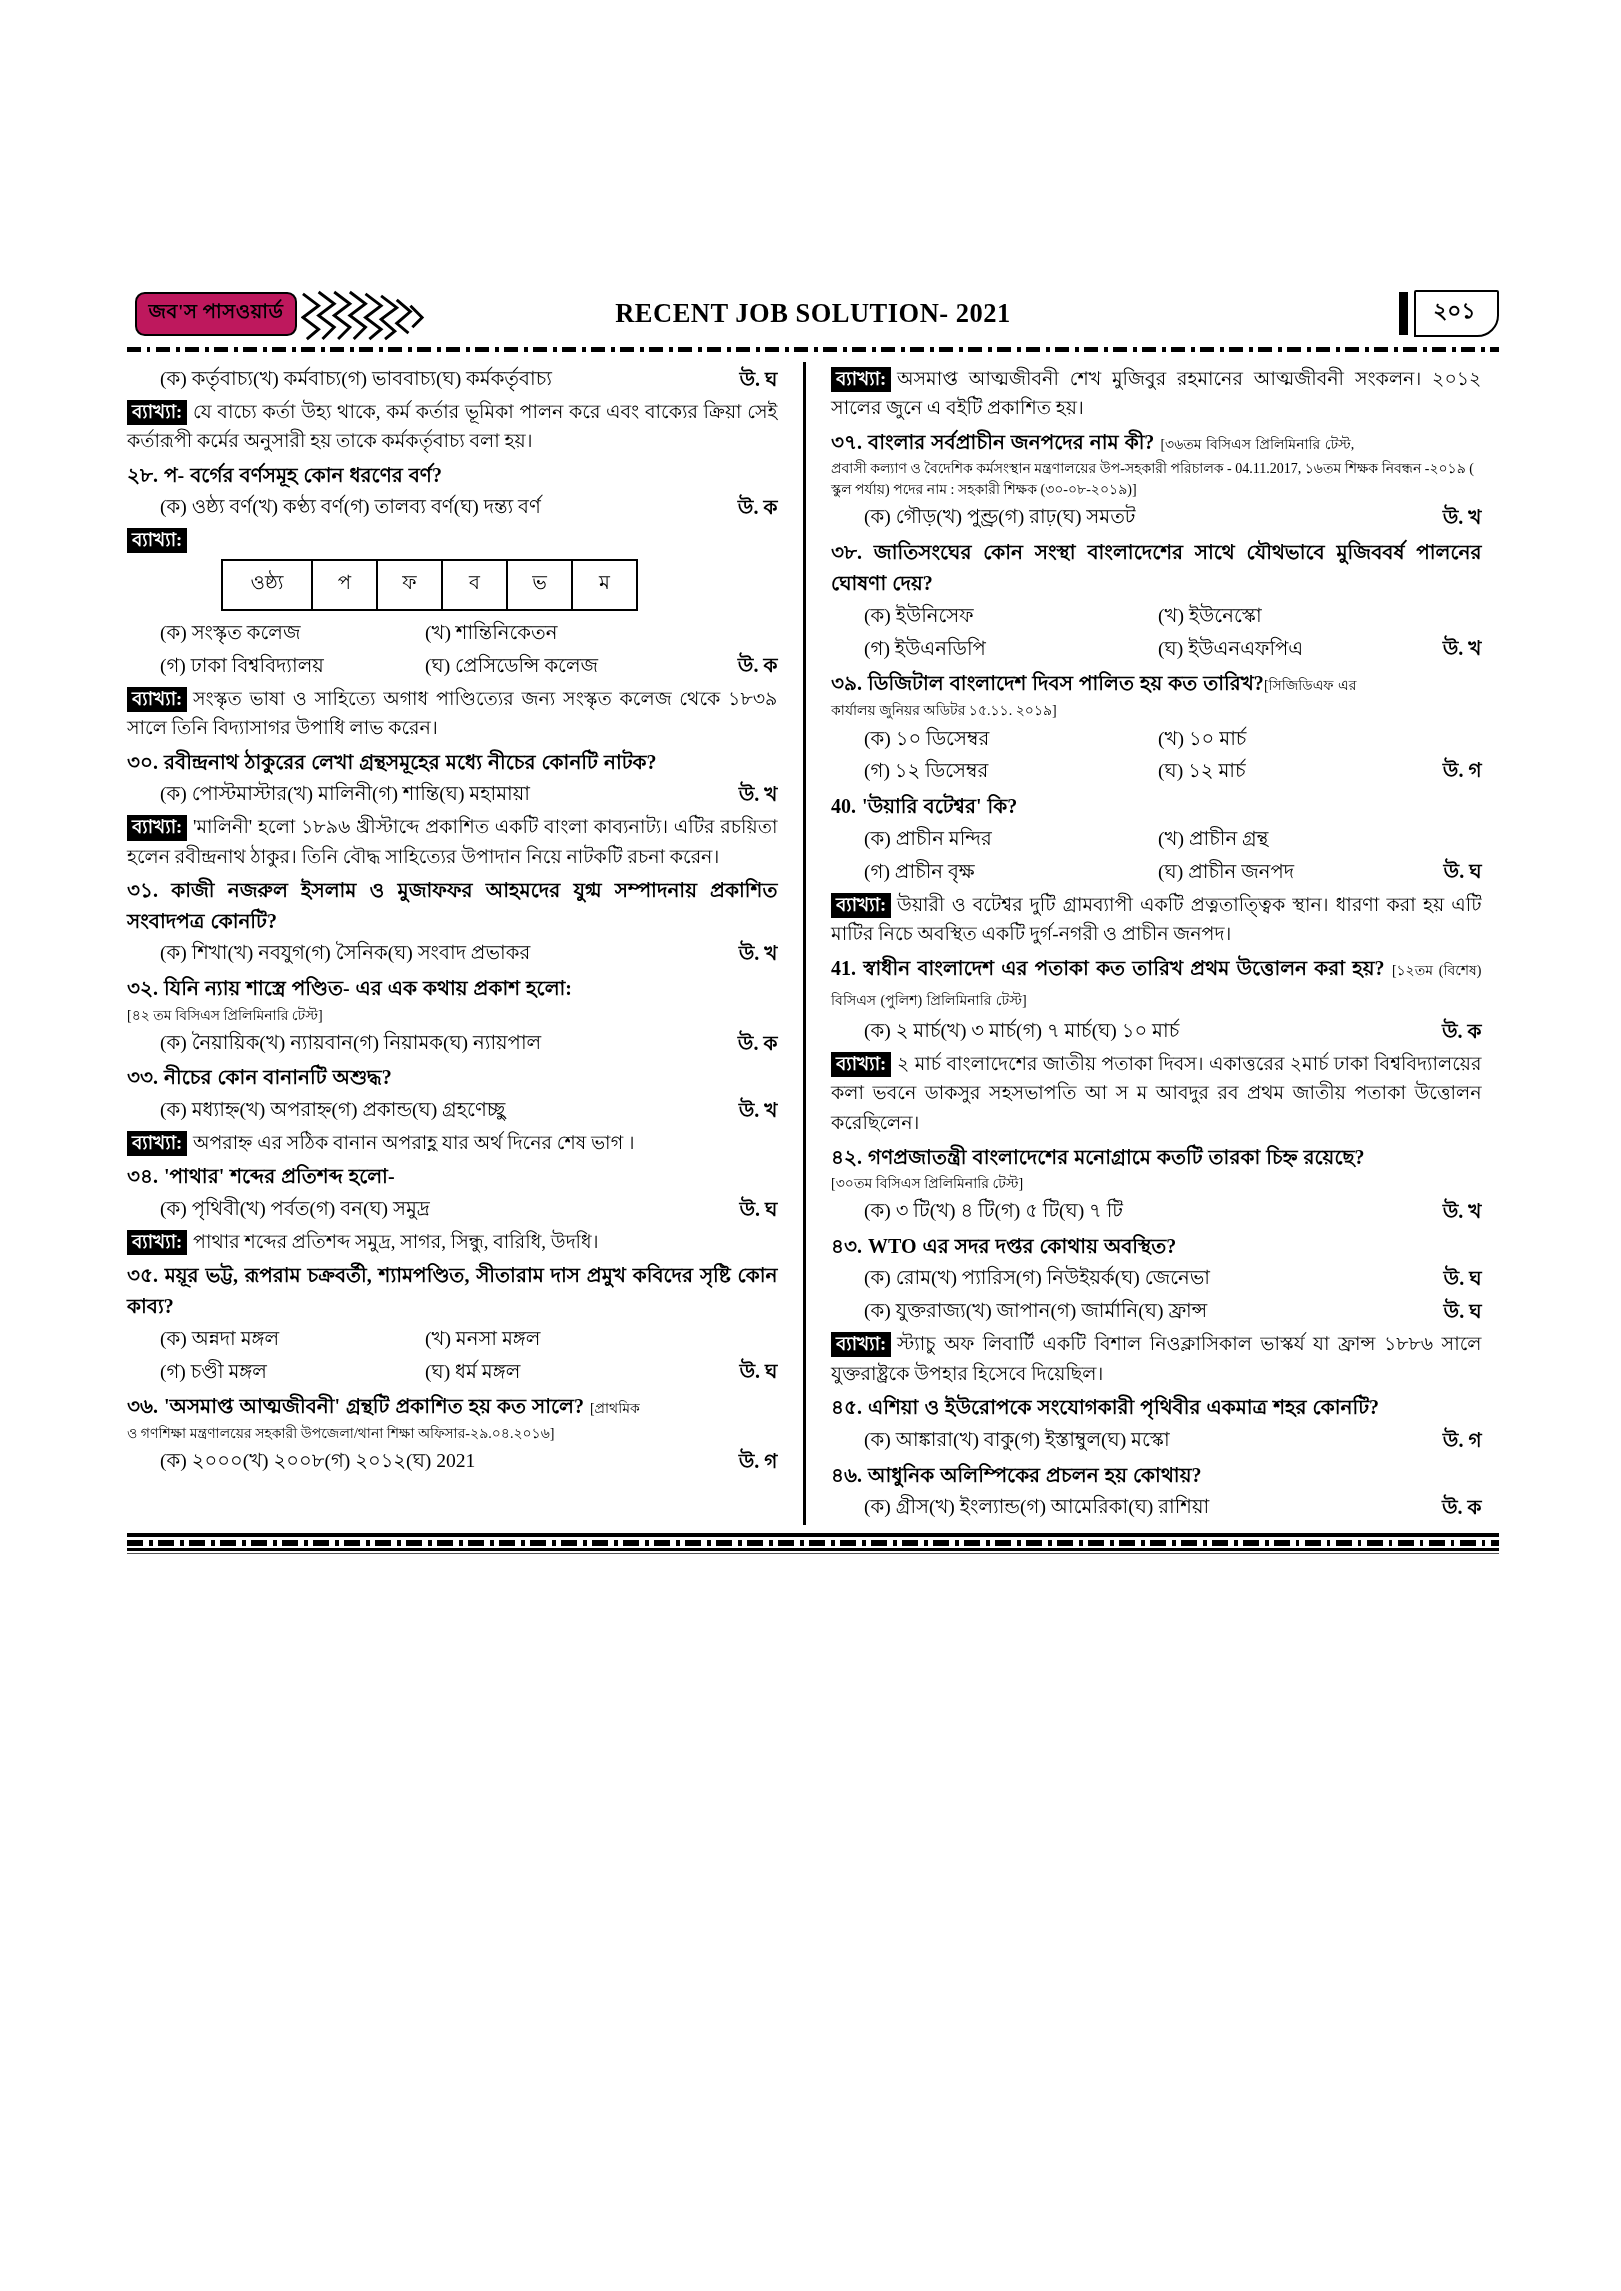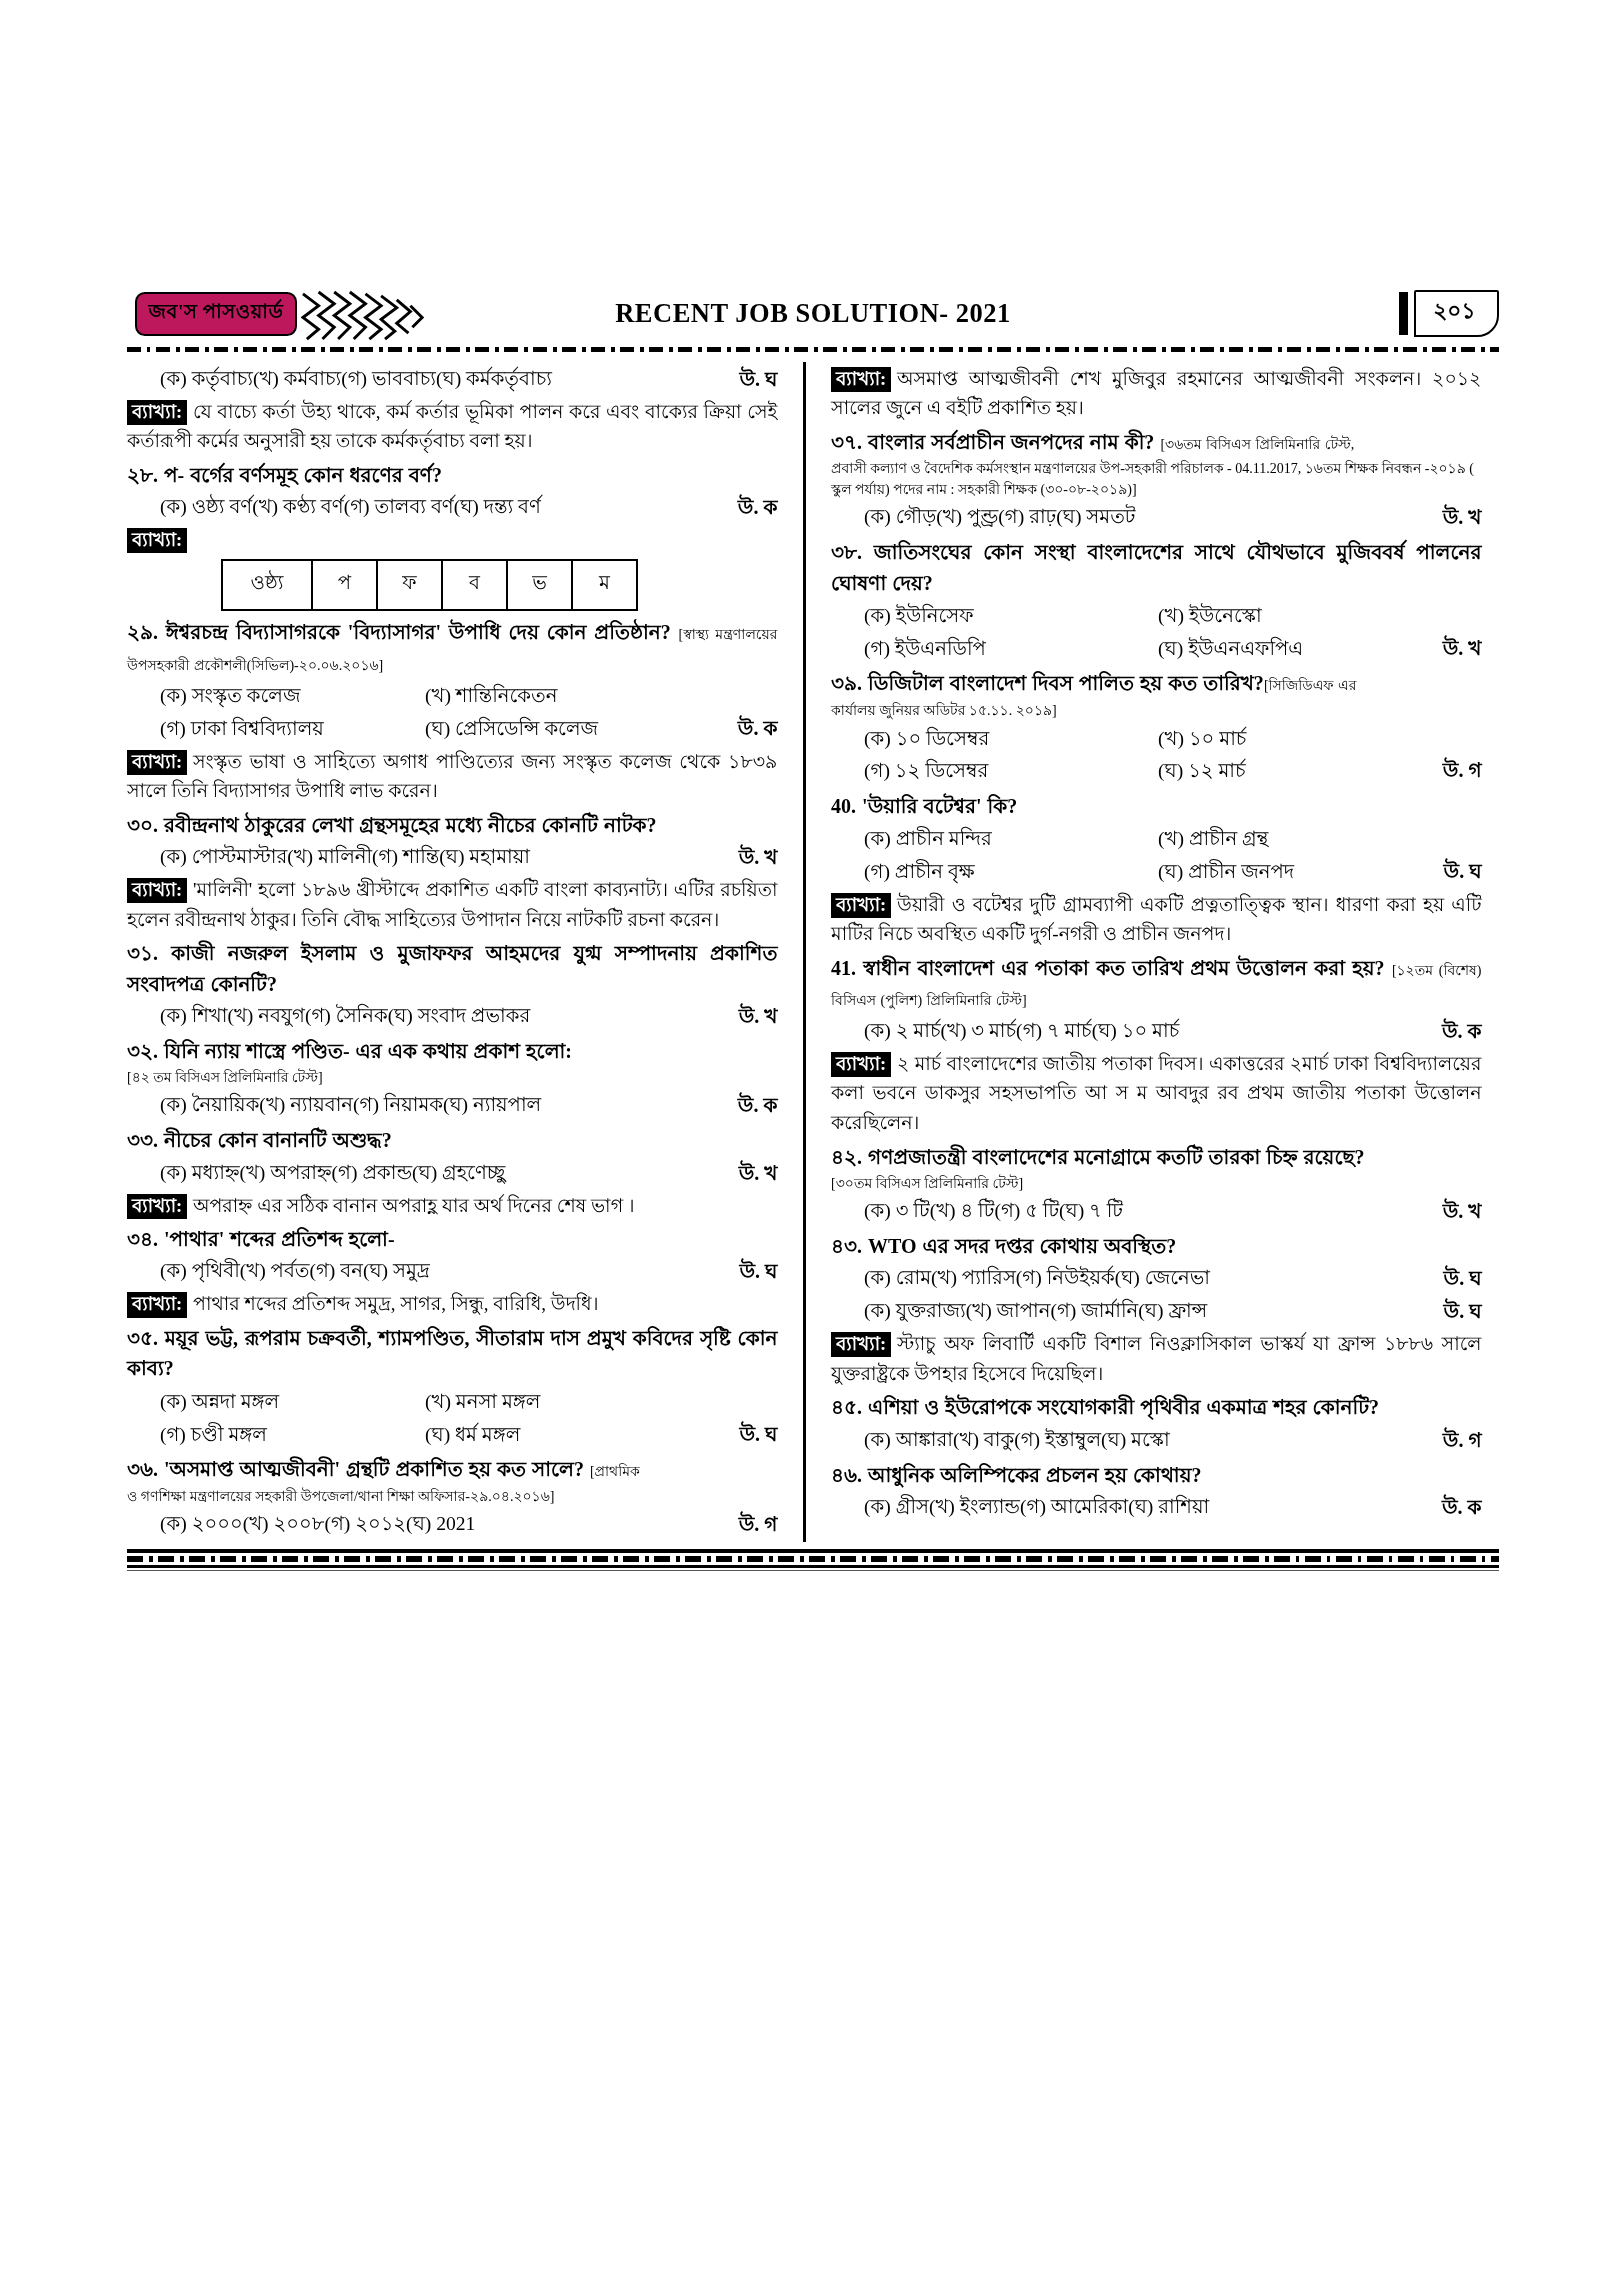--- a/index.html
+++ b/index.html
@@ -286,21 +286,20 @@
           <td class="lead">ওষ্ঠ্য</td>
           <td>প</td>
           <td>ফ</td>
           <td>ব</td>
           <td>ভ</td>
           <td>ম</td>
         </tr>
       </tbody>
           </table>
 
-      <div class="qtext"><span>২৯. ঈশ্বরচন্দ্র বিদ্যাসাগরকে 'বিদ্যাসাগর' উপাধি দেয় কোন প্রতিষ্ঠান?</span> <span class="src">[স্বাস্থ্য মন্ত্রণালয়ের উপসহকারী প্রকৌশলী(সিভিল)-২০.০৬.২০১৬]</span></div>
       <div class="opts-grid">
         <div class="ogrow">
           <span class="ogcell">(ক) সংস্কৃত কলেজ</span>
           <span class="ogcell">(খ) শান্তিনিকেতন</span>
         </div>
         <div class="ogrow">
           <span class="ogcell">(গ) ঢাকা বিশ্ববিদ্যালয়</span>
           <span class="ogcell">(ঘ) প্রেসিডেন্সি কলেজ</span>
           <span class="ans">উ. ক</span>
         </div>

